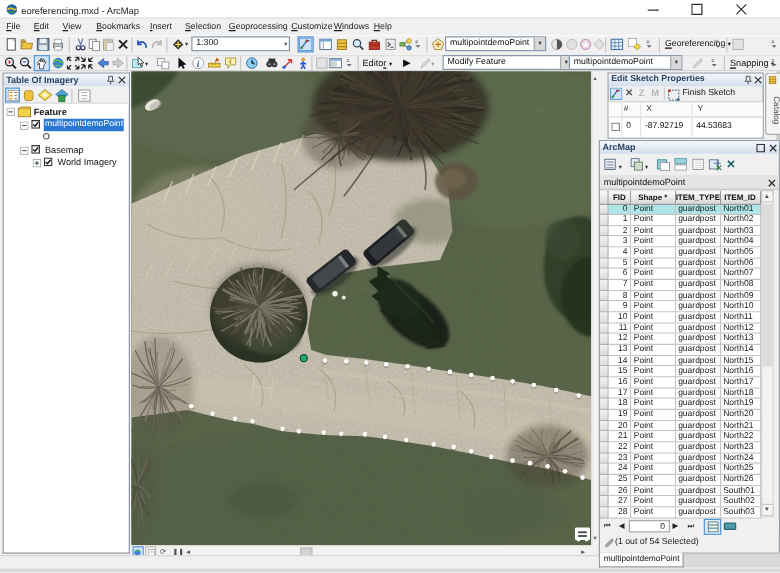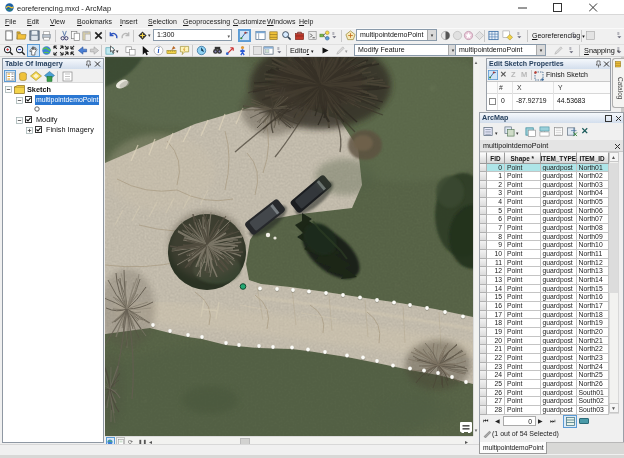--- a/index.html
+++ b/index.html
@@ -318,52 +318,52 @@
     <path d="M3 3 L8 3 M3 5.5 L8 5.5 M3 8 L8 8" stroke="#aaa" stroke-width="0.7"></path>
   </svg>
 <svg style="position:absolute;left:5px;top:86px;width:7px;height:7px;" viewBox="0 0 7 7">
     <rect x="0.5" y="0.5" width="6" height="6" fill="#fdfdfd" stroke="#9aa" stroke-width="0.7"></rect>
     <line x1="1.8" y1="3.5" x2="5.2" y2="3.5" stroke="#444" stroke-width="0.8"></line>
   </svg>
 <svg style="position:absolute;left:14px;top:85px;width:11px;height:9px;" viewBox="0 0 11 9">
     <rect x="0.5" y="2" width="10" height="6.5" fill="#f3d34a" stroke="#8a6d1d" stroke-width="0.7"></rect>
     <path d="M0.5 2 L3.5 0.5 L10.5 0.5 L10.5 2" fill="#e8c23a" stroke="#8a6d1d" stroke-width="0.7"></path>
   </svg>
-<div style="position:absolute;left:27px;top:85px;width:40px;height:10px;font-size:7.3px;font-weight:bold;color:#111;line-height:9px;">Sketch</div>
+<div style="position:absolute;left:27px;top:85px;width:40px;height:10px;font-size:7.3px;font-weight:bold;color:#111;line-height:9px;">Feature</div>
 <svg style="position:absolute;left:16px;top:97px;width:7px;height:7px;" viewBox="0 0 7 7">
     <rect x="0.5" y="0.5" width="6" height="6" fill="#fdfdfd" stroke="#9aa" stroke-width="0.7"></rect>
     <line x1="1.8" y1="3.5" x2="5.2" y2="3.5" stroke="#444" stroke-width="0.8"></line>
   </svg>
 <svg style="position:absolute;left:25px;top:96px;width:7px;height:7px;" viewBox="0 0 7 7">
     <rect x="0.5" y="0.5" width="6" height="6" fill="#fff" stroke="#333" stroke-width="1"></rect>
     <path d="M1.5 3.5 L3 5 L5.5 1.8" stroke="#111" stroke-width="1.1" fill="none"></path>
   </svg>
 <div style="position:absolute;left:35px;top:95px;width:64px;height:9.5px;background:#2a77d2;font-size:6.9px;color:#fff;line-height:9.5px;padding:0 1px;white-space:nowrap;overflow:hidden;">multipointdemoPoint</div>
 <svg style="position:absolute;left:34px;top:106px;width:6px;height:6px;" viewBox="0 0 6 6">
     <circle cx="3" cy="3" r="2.2" fill="none" stroke="#555" stroke-width="0.9"></circle>
   </svg>
 <svg style="position:absolute;left:16px;top:117px;width:7px;height:7px;" viewBox="0 0 7 7">
     <rect x="0.5" y="0.5" width="6" height="6" fill="#fdfdfd" stroke="#9aa" stroke-width="0.7"></rect>
     <line x1="1.8" y1="3.5" x2="5.2" y2="3.5" stroke="#444" stroke-width="0.8"></line>
   </svg>
 <svg style="position:absolute;left:25px;top:116px;width:7px;height:7px;" viewBox="0 0 7 7">
     <rect x="0.5" y="0.5" width="6" height="6" fill="#fff" stroke="#333" stroke-width="1"></rect>
     <path d="M1.5 3.5 L3 5 L5.5 1.8" stroke="#111" stroke-width="1.1" fill="none"></path>
   </svg>
-<div style="position:absolute;left:36px;top:115px;width:60px;height:9.5px;font-size:7.3px;color:#111;line-height:9.5px;">Modify</div>
+<div style="position:absolute;left:36px;top:115px;width:60px;height:9.5px;font-size:7.3px;color:#111;line-height:9.5px;">Basemap</div>
 <svg style="position:absolute;left:26px;top:127px;width:7px;height:7px;" viewBox="0 0 7 7">
     <rect x="0.5" y="0.5" width="6" height="6" fill="#fdfdfd" stroke="#9aa" stroke-width="0.7"></rect>
     <line x1="1.8" y1="3.5" x2="5.2" y2="3.5" stroke="#444" stroke-width="0.8"></line>
     <line x1="3.5" y1="1.8" x2="3.5" y2="5.2" stroke="#444" stroke-width="0.8"></line>
   </svg>
 <svg style="position:absolute;left:35px;top:126px;width:7px;height:7px;" viewBox="0 0 7 7">
     <rect x="0.5" y="0.5" width="6" height="6" fill="#fff" stroke="#333" stroke-width="1"></rect>
     <path d="M1.5 3.5 L3 5 L5.5 1.8" stroke="#111" stroke-width="1.1" fill="none"></path>
   </svg>
-<div style="position:absolute;left:46px;top:125px;width:58px;height:9.5px;font-size:7.3px;color:#111;line-height:9.5px;">Finish Imagery</div>
+<div style="position:absolute;left:46px;top:125px;width:58px;height:9.5px;font-size:7.3px;color:#111;line-height:9.5px;">World Imagery</div>
 <svg style="position:absolute;left:105px;top:57px;width:368px;height:379px;" viewBox="0 0 368 379" shape-rendering="auto">
     <defs>
 <filter id="nz" x="-5%" y="-5%" width="110%" height="110%">
         <feTurbulence type="fractalNoise" baseFrequency="0.5" numOctaves="2" seed="11" result="t"></feTurbulence>
         <feColorMatrix in="t" type="matrix" values="0 0 0 0 0  0 0 0 0 0  0 0 0 0 0  0.55 0.55 0.55 0 0" result="a"></feColorMatrix>
         <feComposite operator="in" in="a" in2="SourceGraphic"></feComposite>
       </filter>
 <filter id="patch" x="-5%" y="-5%" width="110%" height="110%">
         <feTurbulence type="fractalNoise" baseFrequency="0.04 0.05" numOctaves="3" seed="4" result="t"></feTurbulence>
         <feColorMatrix in="t" type="matrix" values="0 0 0 0 0  0 0 0 0 0  0 0 0 0 0  1.1 1.1 1.1 0 0" result="a"></feColorMatrix>

